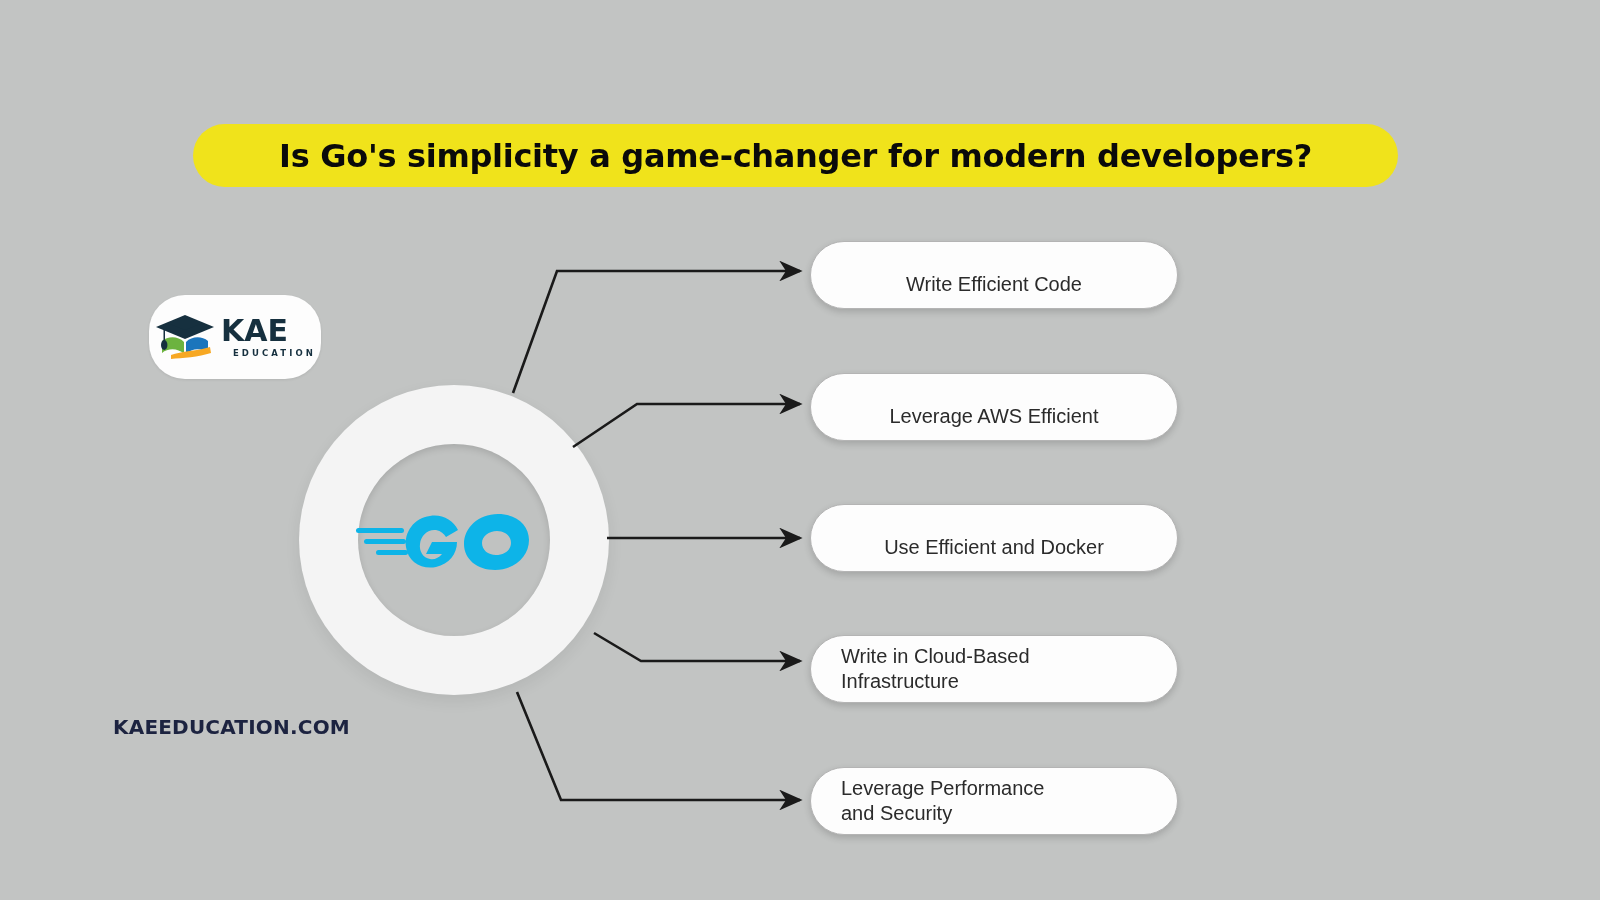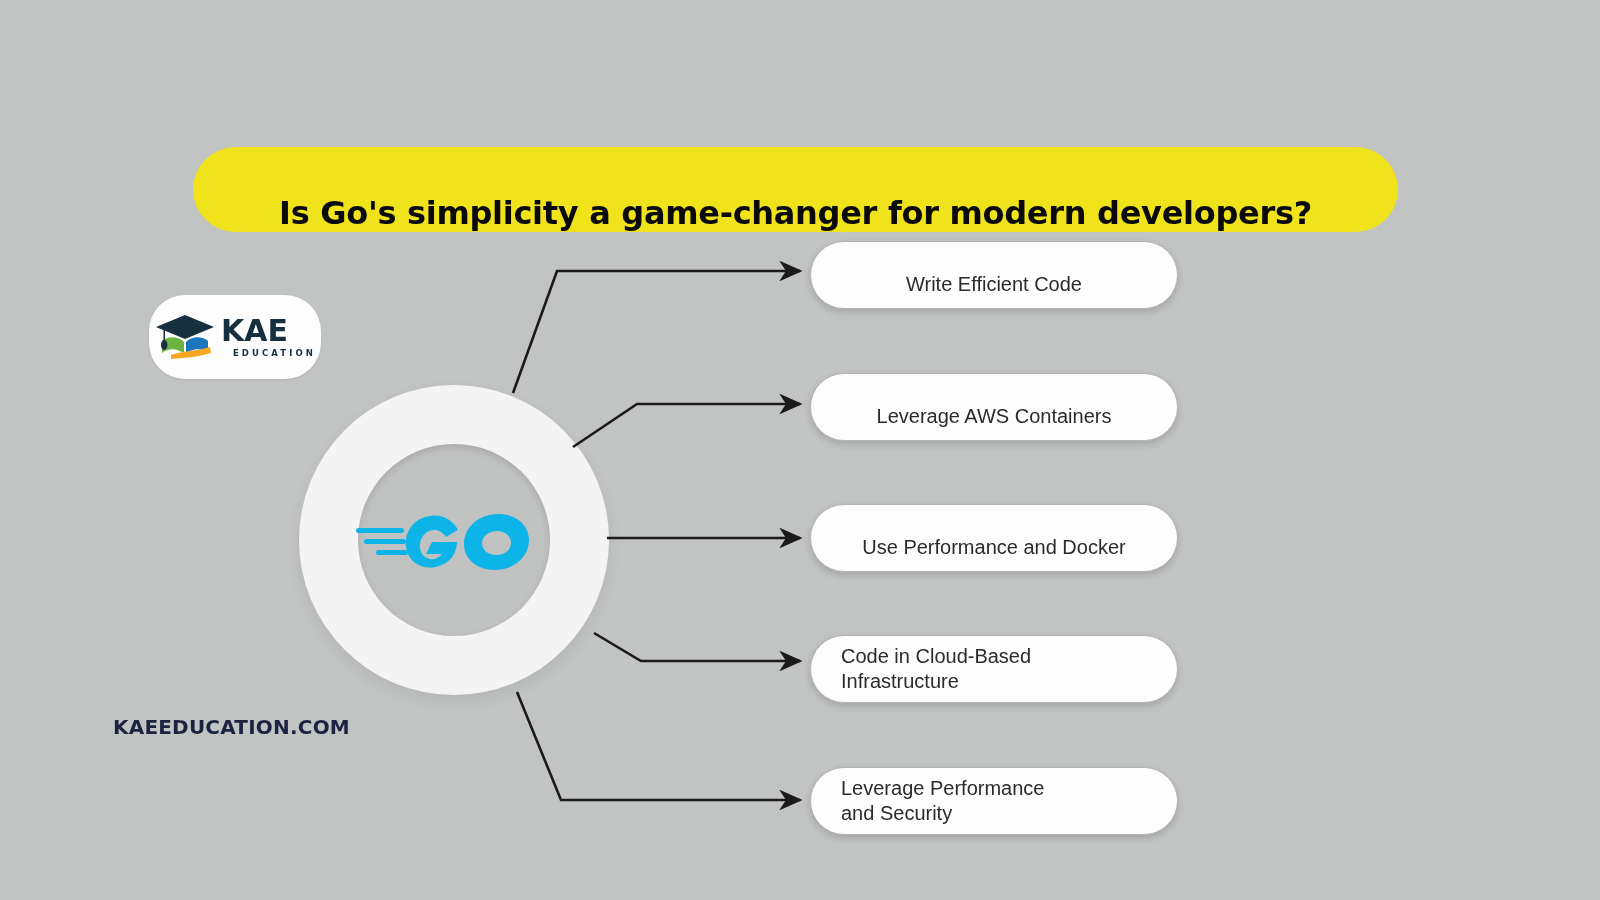--- a/index.html
+++ b/index.html
@@ -15,29 +15,28 @@
     overflow: hidden;
     font-family: "Liberation Sans", sans-serif;
   }
 
   
   #title-banner {
     position: absolute;
     left: 193px;
     top: 124px;
     width: 1205px;
-    height: 85px;
+    height: 63px;
     background: #f0e31b;
     border-radius: 43px;
     display: flex;
-    align-items: flex-end;
+    align-items: center;
     justify-content: center;
     box-sizing: border-box;
     padding: 0 34px;
-    margin-top: 23px;
   }
   #title-banner .title-text {
     font-family: "DejaVu Sans", sans-serif;
     font-size: 32px;
     font-weight: 700;
     letter-spacing: -0.3px;
     color: #0a0a0a;
     text-align: center;
     white-space: nowrap;
   }
@@ -243,27 +242,27 @@
       <path d="M607 538 L800 538"></path>
       <path d="M594 633 L641 661 L800 661"></path>
       <path d="M517 692 L561 800 L800 800"></path>
     </g>
   </svg>
 
   <div class="node-box n1 one-line">
     <div class="node-label">Write Efficient Code</div>
   </div>
   <div class="node-box n2 one-line">
-    <div class="node-label">Leverage AWS Containers</div>
+    <div class="node-label">Leverage AWS Efficient</div>
   </div>
   <div class="node-box n3 one-line">
-    <div class="node-label">Use Performance and Docker</div>
+    <div class="node-label">Use Efficient and Docker</div>
   </div>
   <div class="node-box n4 two-line">
-    <div class="node-label">Code in Cloud-Based
+    <div class="node-label">Write in Cloud-Based
 Infrastructure</div>
   </div>
   <div class="node-box n5 two-line">
     <div class="node-label">Leverage Performance
 and Security</div>
   </div>
 
 </div>
 
 </body></html>

